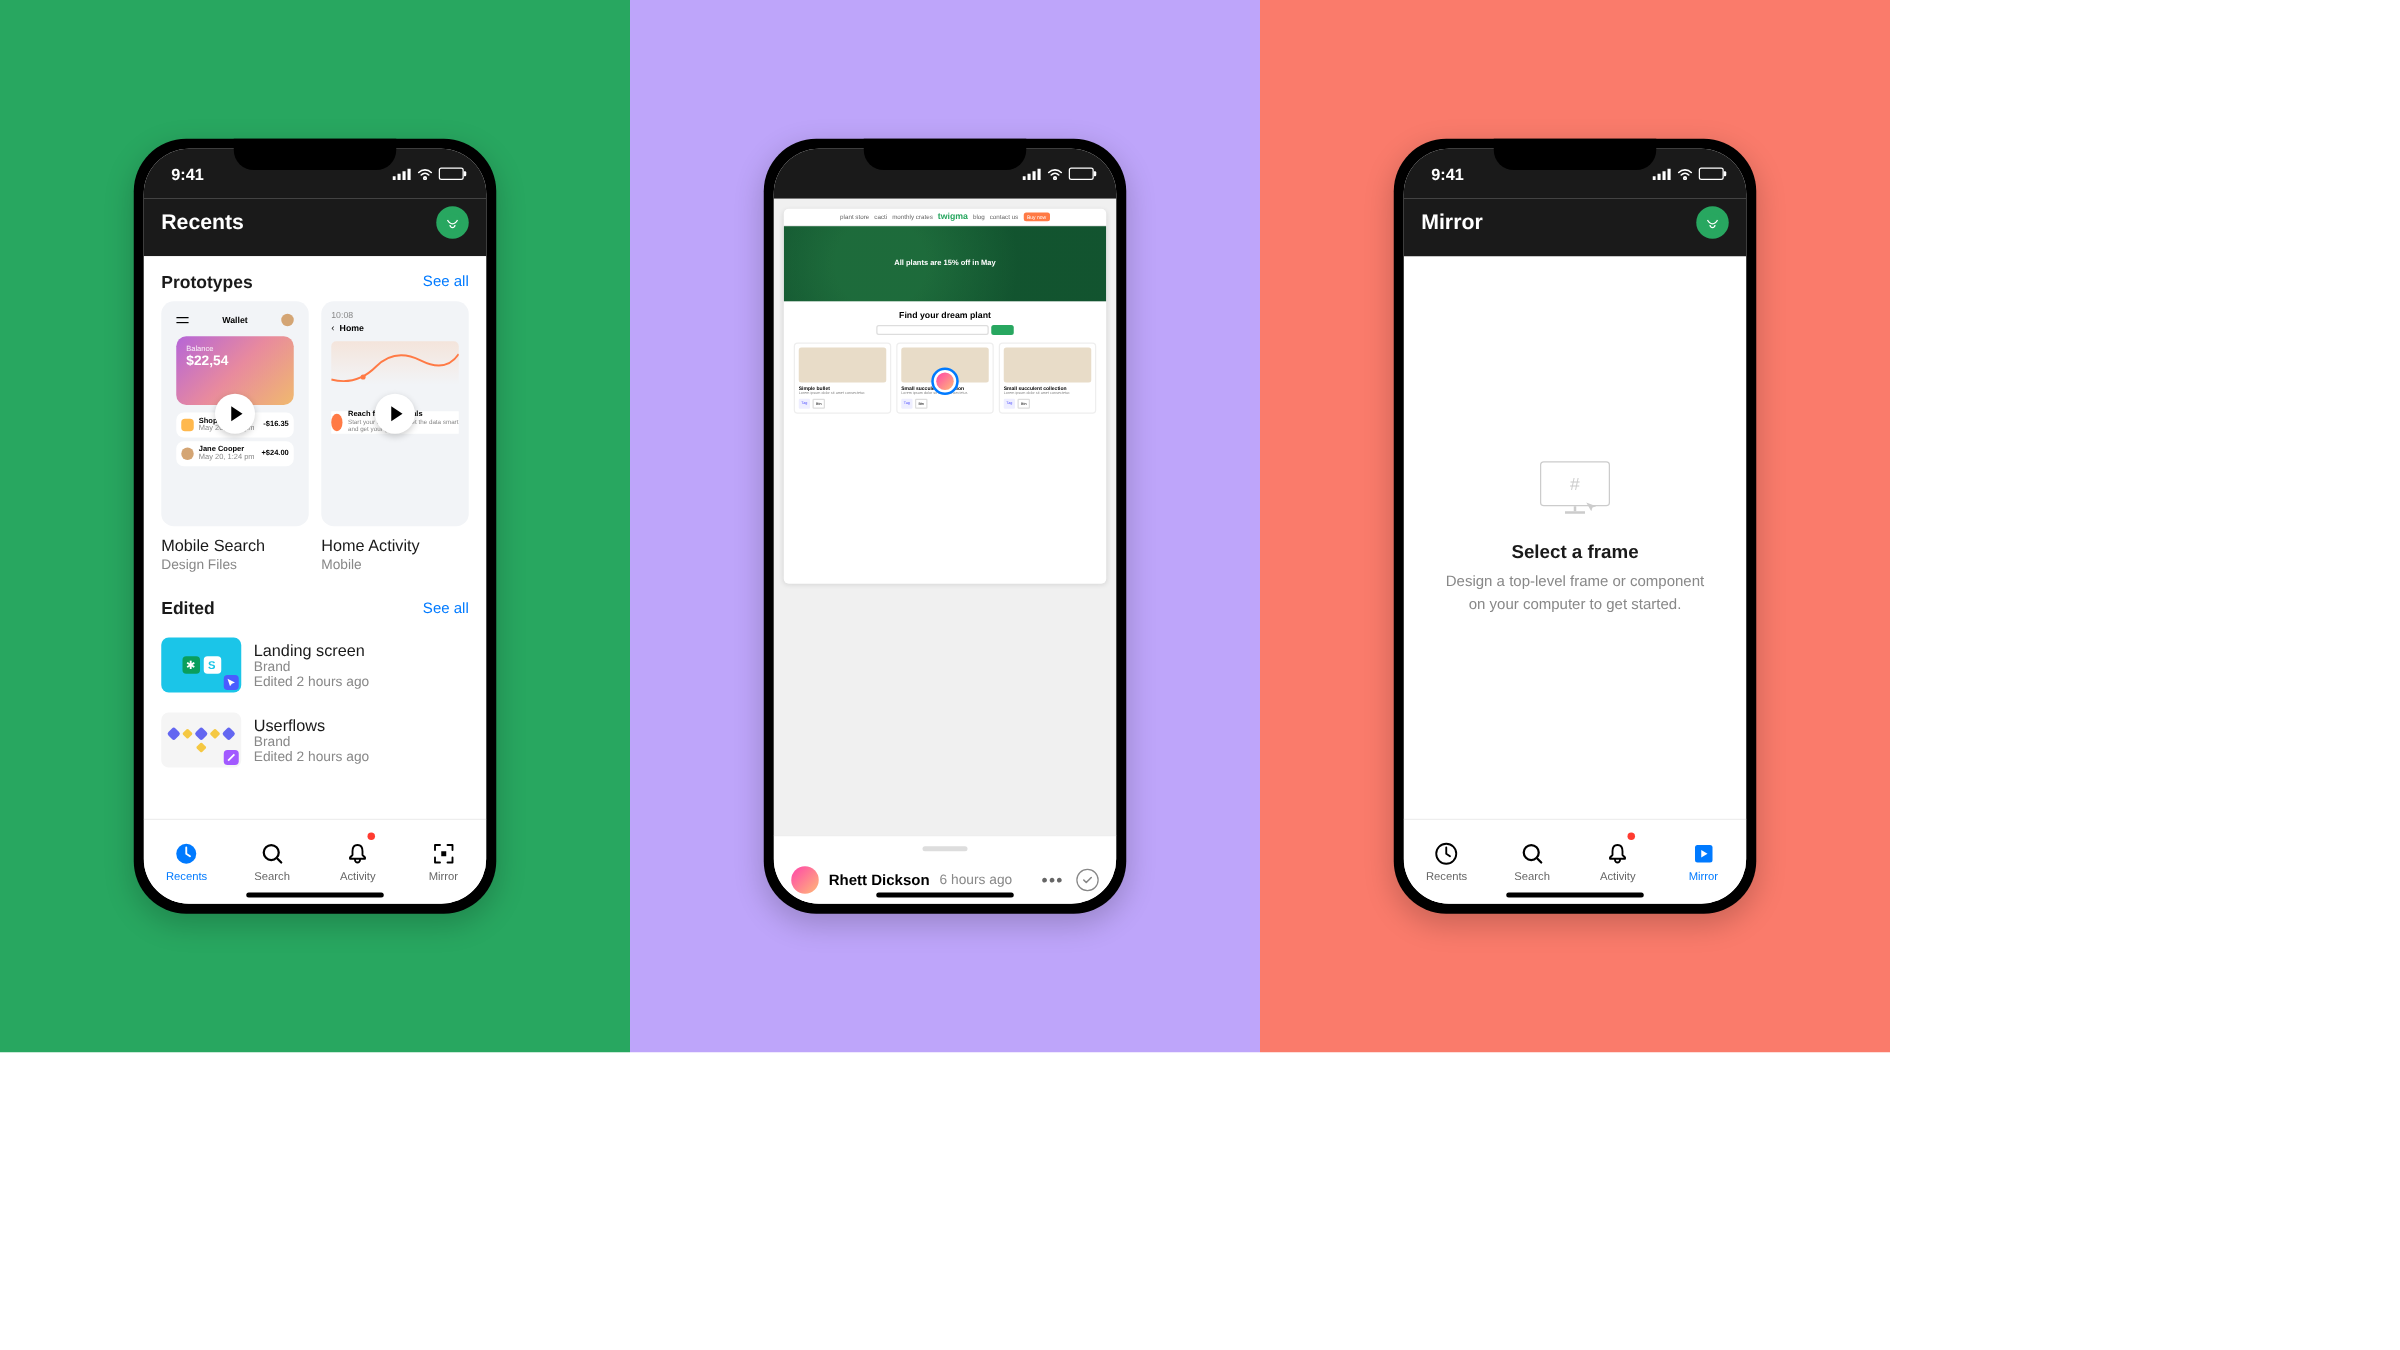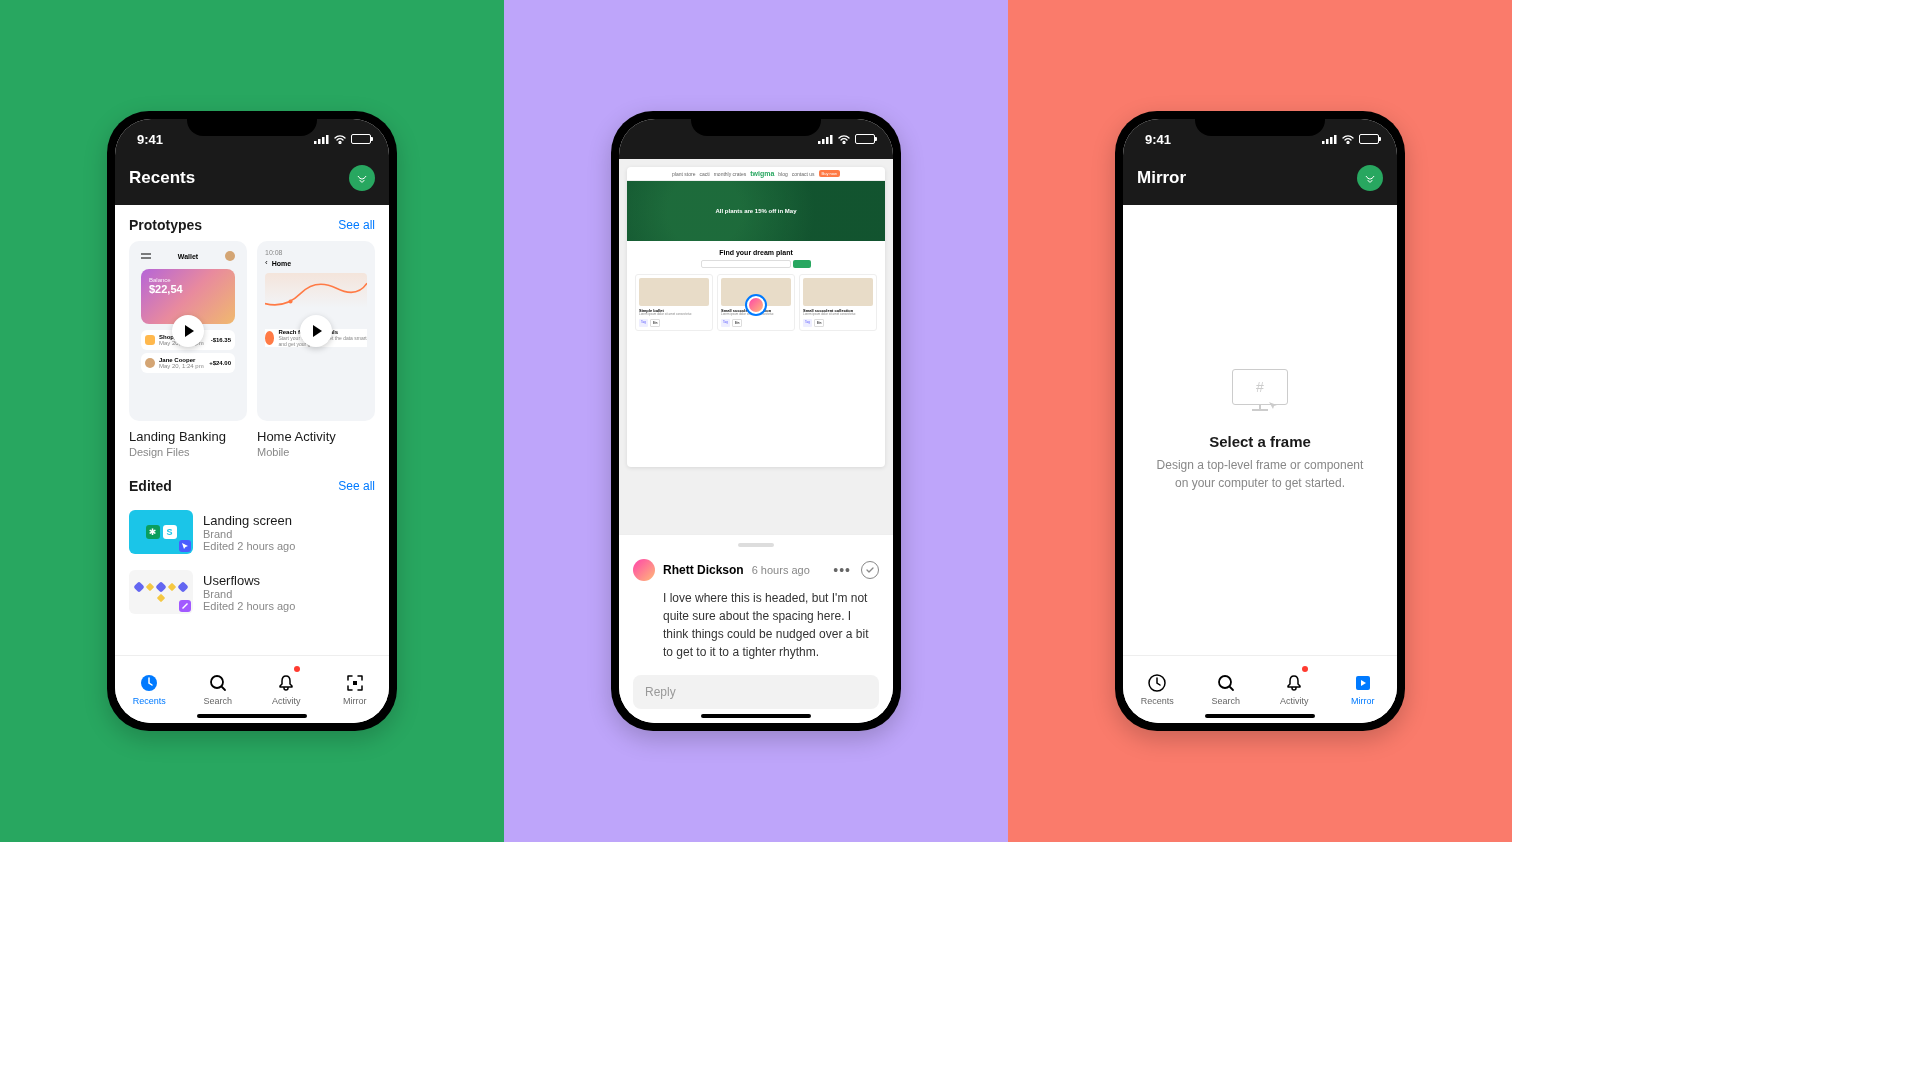--- a/index.html
+++ b/index.html
@@ -207,21 +207,21 @@
                   <span class="wallet-row-icon" style="background:#d4a574;border-radius:50%"></span>
                   <span class="wallet-row-txt">
                     <div style="font-weight:600">Jane Cooper</div>
                     <div style="color:#888">May 20, 1:24 pm</div>
                   </span>
                   <span class="wallet-row-amt">+$24.00</span>
                 </div>
               </div>
               <div class="play-btn"></div>
             </div>
-            <div class="proto-name">Landing Banking</div>
+            <div class="proto-name">Mobile Search</div>
             <div class="proto-sub">Design Files</div>
           </div>
 
           <div class="proto-card">
             <div class="proto-thumb">
               <div class="activity-mock">
                 <div class="act-time">10:08</div>
                 <div style="display:flex; gap:4px; align-items:center; margin-top:2px;">
                   <span style="font-size:8px">‹</span>
                   <span class="act-home">Home</span>
@@ -419,22 +419,20 @@
           <span class="comment-time">6 hours ago</span>
           <div class="comment-actions">
             <span class="comment-more">•••</span>
             <span class="comment-check">
               <svg width="10" height="10" viewBox="0 0 10 10">
                   <path d="M2 5l2 2 4-4" stroke="#888" stroke-width="1.3" fill="none" stroke-linecap="round" stroke-linejoin="round"></path>
                 </svg>
             </span>
           </div>
         </div>
-        <div class="comment-body">I love where this is headed, but I'm not quite sure about the spacing here. I think things could be nudged over a bit to get to it to a tighter rhythm.</div>
-        <div class="reply-input">Reply</div>
       </div>
       <div class="home-indicator"></div>
     </div>
   </div>
 </div>
 
 <div class="panel panel-coral">
   <div class="phone">
     <div class="notch"></div>
     <div class="phone-inner">

